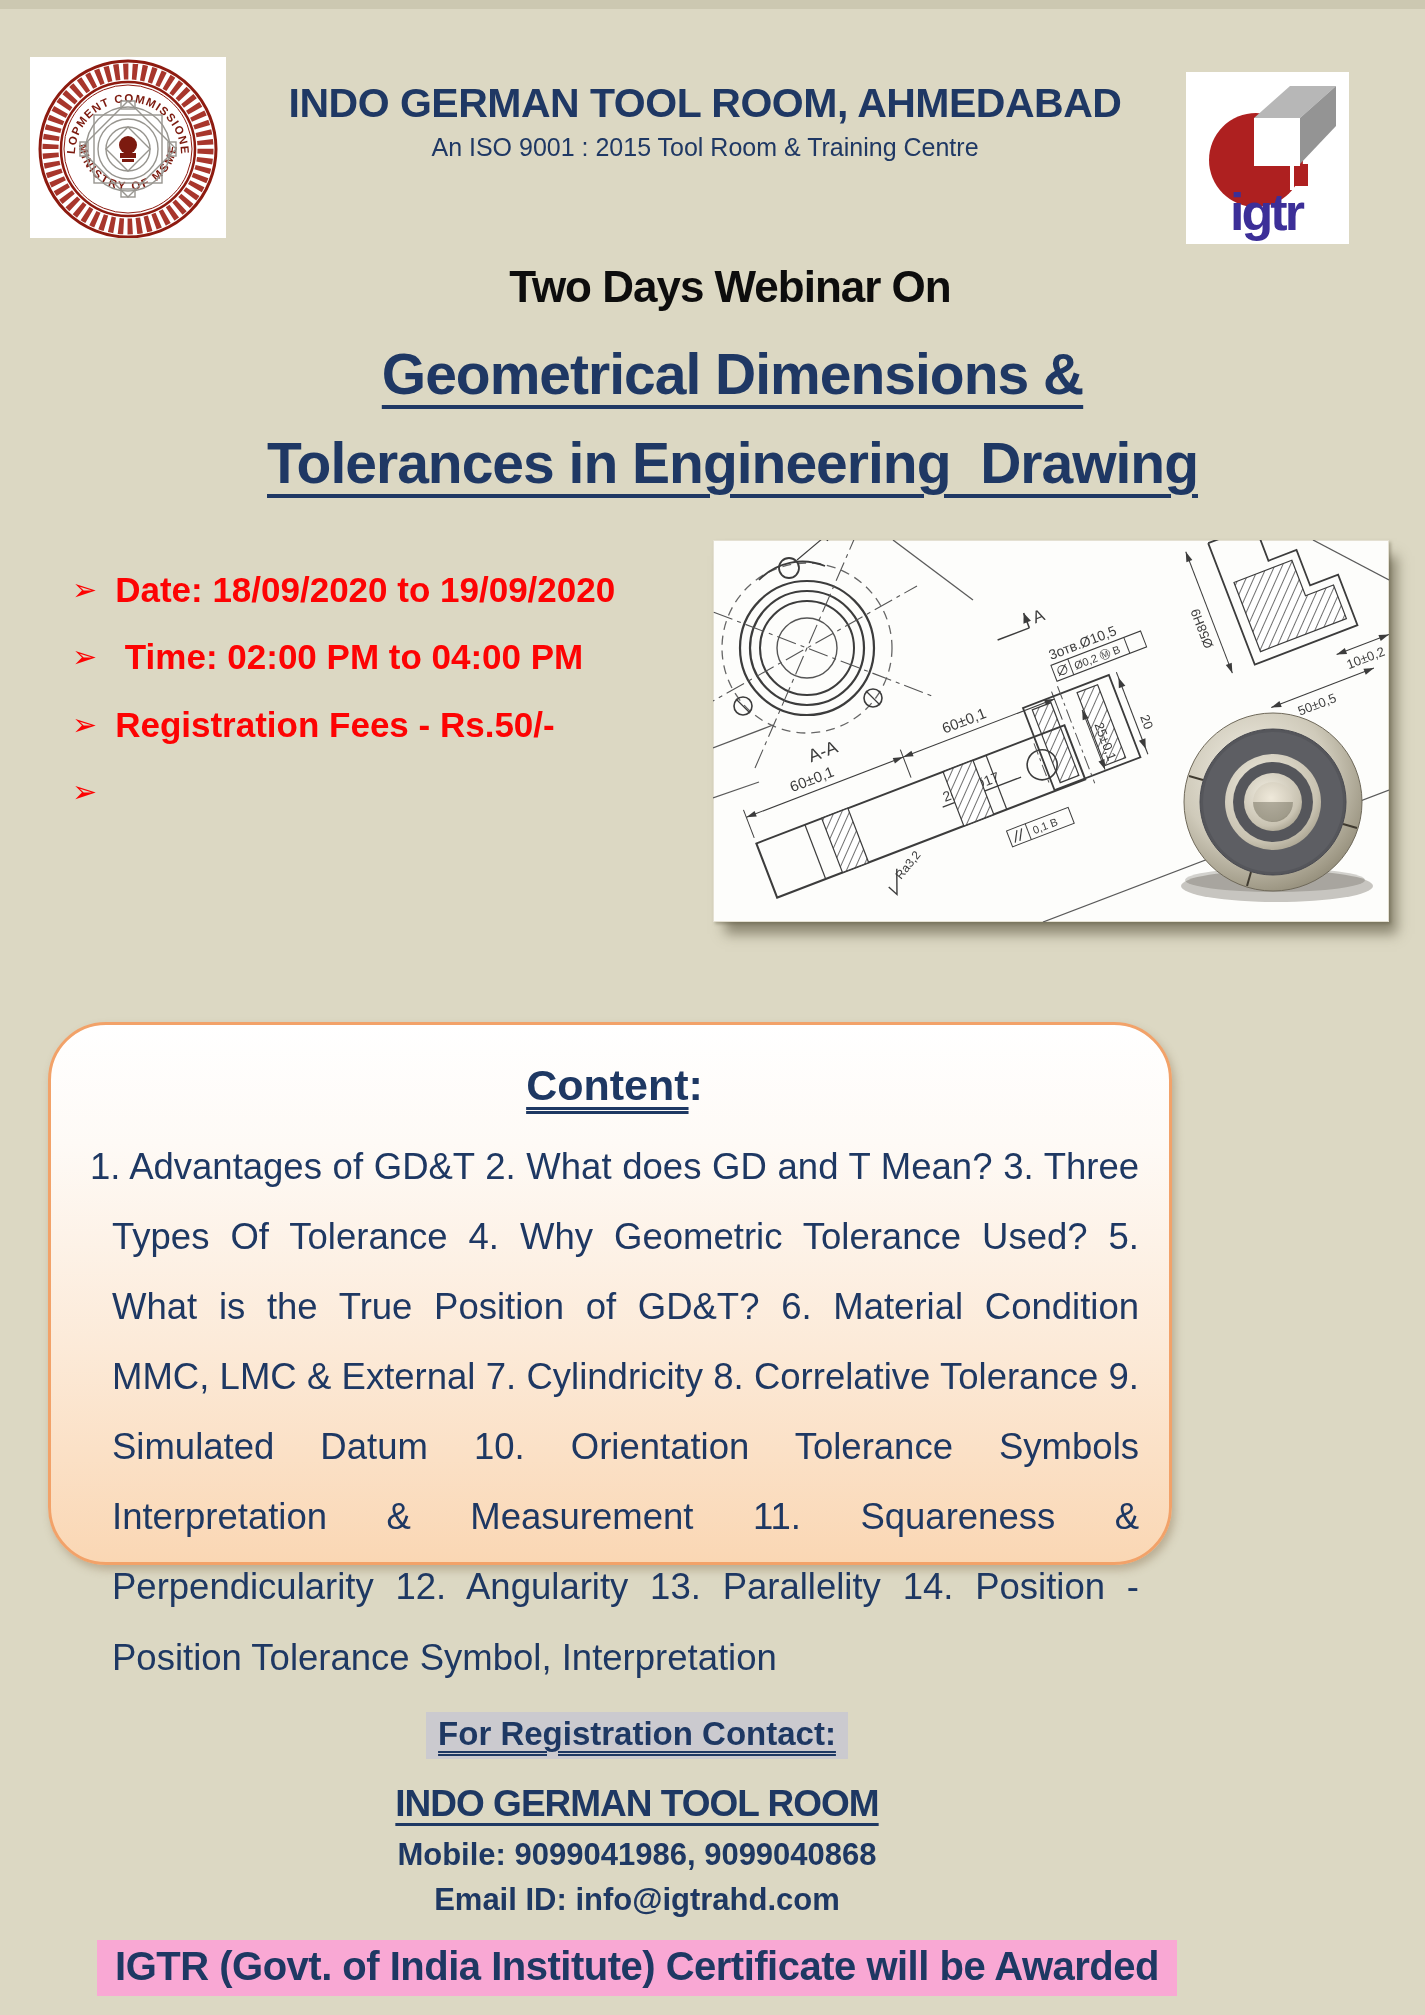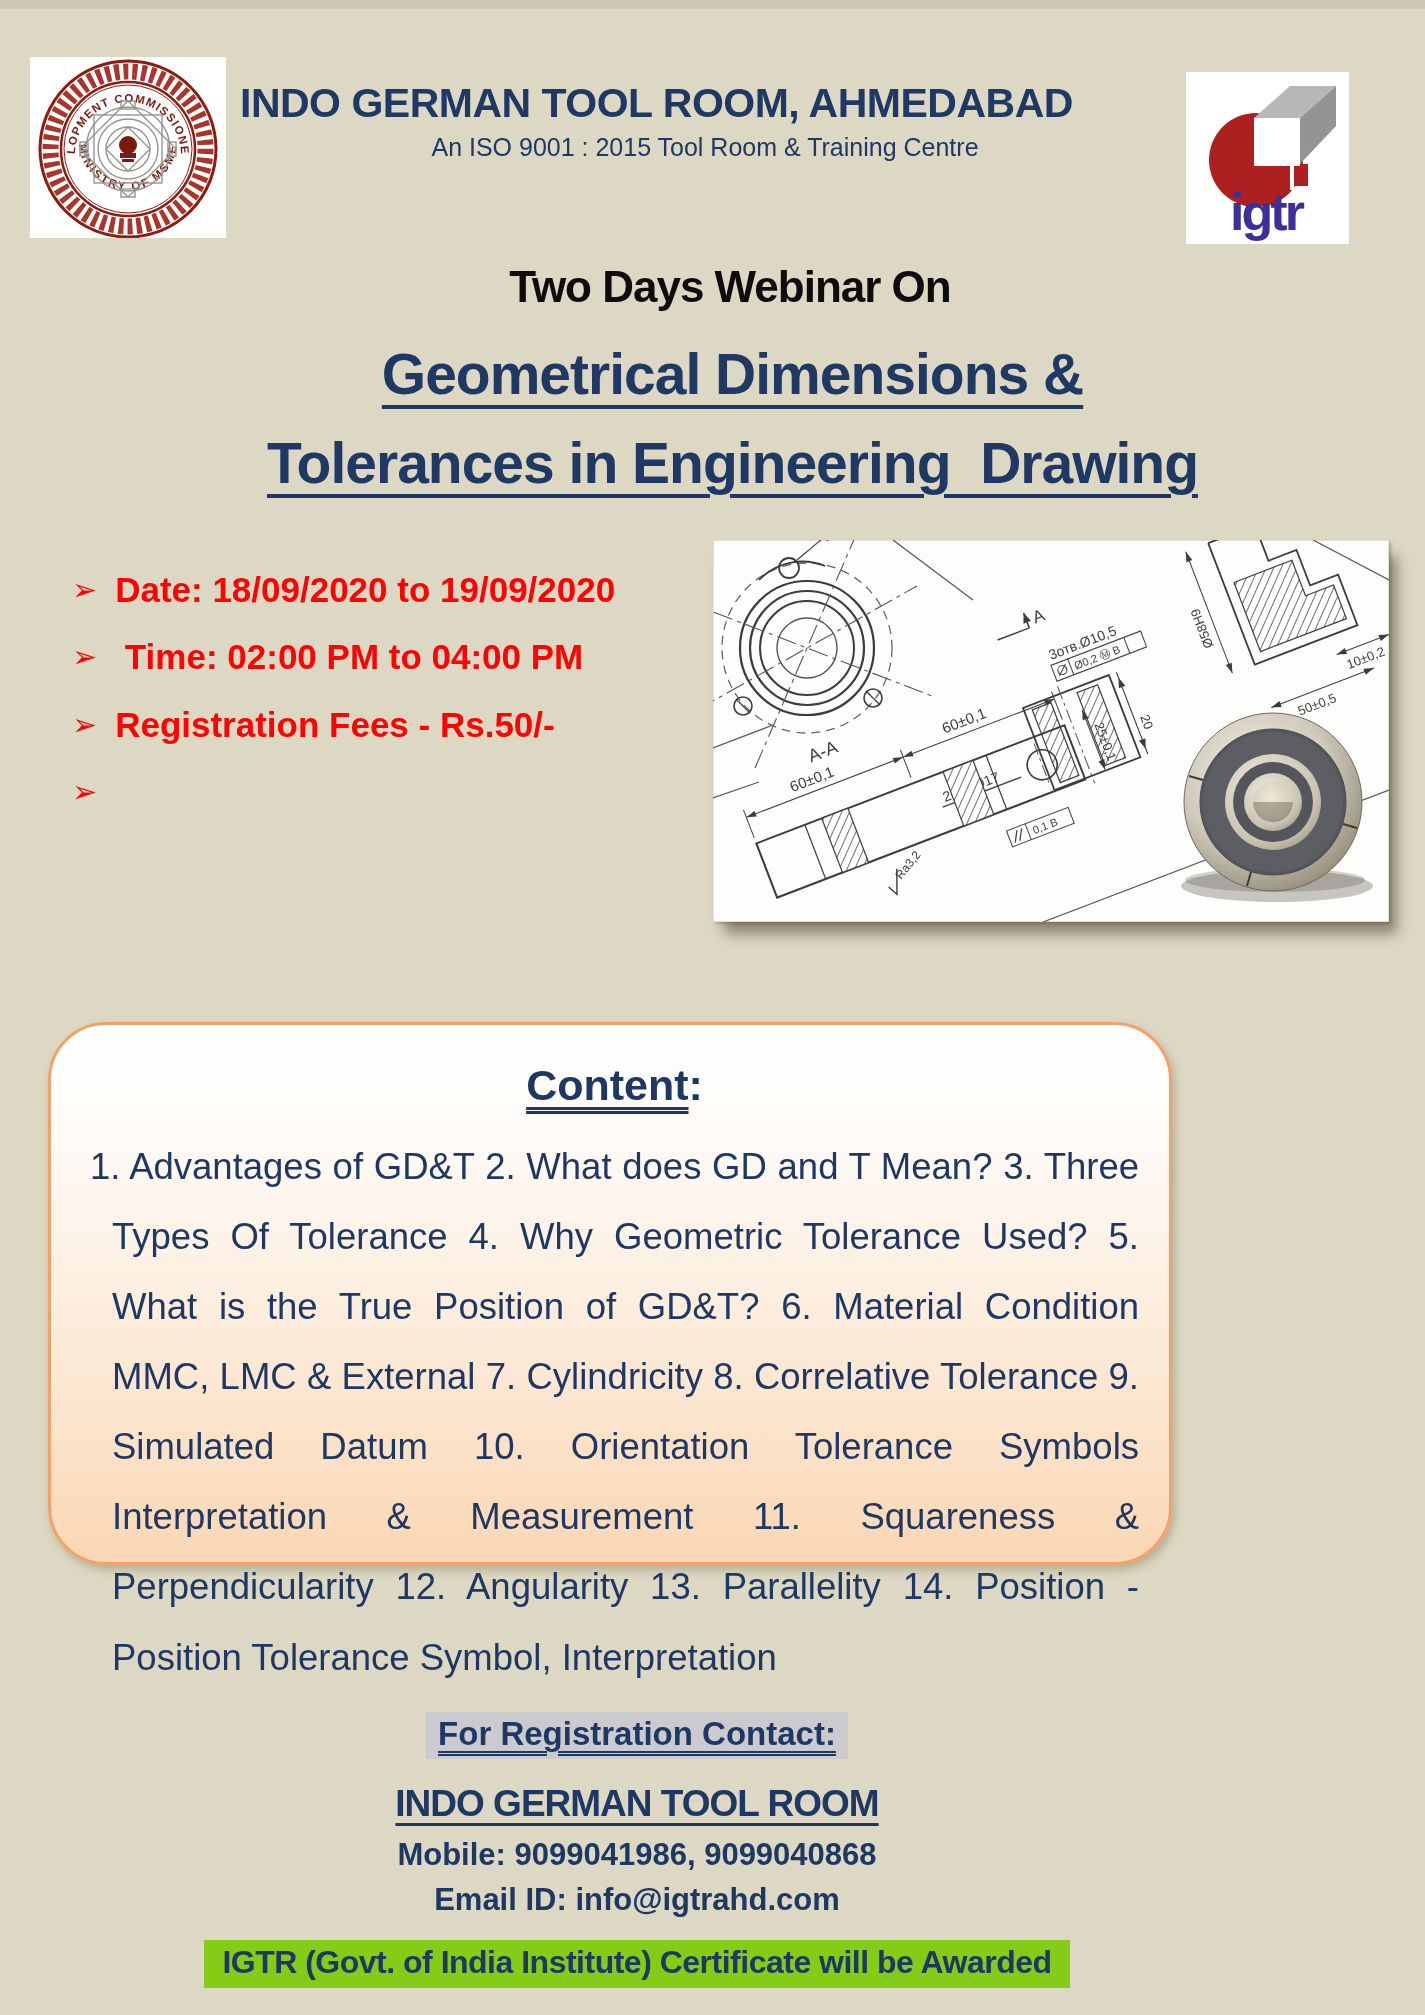--- a/index.html
+++ b/index.html
@@ -3,21 +3,21 @@
 <meta charset="utf-8">
 <style>
   html,body{margin:0;padding:0;}
   body{width:1425px;height:2015px;background:#efede4;font-family:"Liberation Sans", sans-serif;}
   .page{position:relative;width:1425px;height:2015px;background:#dcd8c3;overflow:hidden;}
   .top-strip{position:absolute;top:0;left:0;width:100%;height:9px;background:#ccc8b1;}
 
   
   .logo-left{position:absolute;left:30px;top:57px;width:196px;height:181px;background:#fff;}
   .logo-right{position:absolute;left:1186px;top:72px;width:163px;height:172px;background:#fff;}
-  .header-title{position:absolute;left:240px;top:80px;width:930px;text-align:left;
+  .header-title{position:absolute;left:240px;top:80px;width:930px;text-align:center;
     color:#1f3864;font-size:41px;font-weight:bold;letter-spacing:-0.5px;}
   .header-subtitle{position:absolute;left:240px;top:133px;width:930px;text-align:center;
     color:#1f3864;font-size:25px;font-weight:normal;}
 
   
   .pretitle{position:absolute;left:0;top:262px;width:1460px;text-align:center;
     color:#0d0d0d;font-size:44px;font-weight:bold;letter-spacing:-1px;}
   .hero1{position:absolute;left:40px;top:341px;width:1385px;text-align:center;
     color:#1f3864;font-size:57px;font-weight:bold;letter-spacing:-1px;
     text-decoration:underline;text-decoration-thickness:4px;text-underline-offset:11px;}
@@ -48,22 +48,22 @@
 
   
   .footer{position:absolute;left:0;top:1712px;width:1274px;text-align:center;color:#1e3863;}
   .reg-heading{display:inline-block;background:#cbcacf;padding:3px 12px 6px 12px;
     font-size:33px;font-weight:bold;
     text-decoration:underline double;text-decoration-thickness:2px;text-underline-offset:6px;}
   .org{margin-top:24px;font-size:37px;font-weight:bold;letter-spacing:-1px;
     text-decoration:underline;text-decoration-thickness:2.5px;text-underline-offset:7px;}
   .mobile{margin-top:12px;font-size:31px;font-weight:bold;}
   .email{margin-top:9px;font-size:31px;font-weight:bold;}
-  .certificate{display:inline-block;margin-top:22px;background:#84cc16;padding:4px 18px 7px 18px;
-    font-size:32px;font-weight:bold;letter-spacing:-0.5px;}
+  .certificate{display:inline-block;margin-top:22px;background:#f9a8d4;padding:4px 18px 7px 18px;
+    font-size:40px;font-weight:bold;letter-spacing:-0.5px;}
 </style>
 </head>
 <body>
 
 <div class="page">
   <div class="top-strip"></div>
 
   <div class="logo-left">
     <svg width="196" height="181" viewBox="0 0 196 181">
       <rect x="0" y="0" width="196" height="181" fill="#ffffff"></rect>

